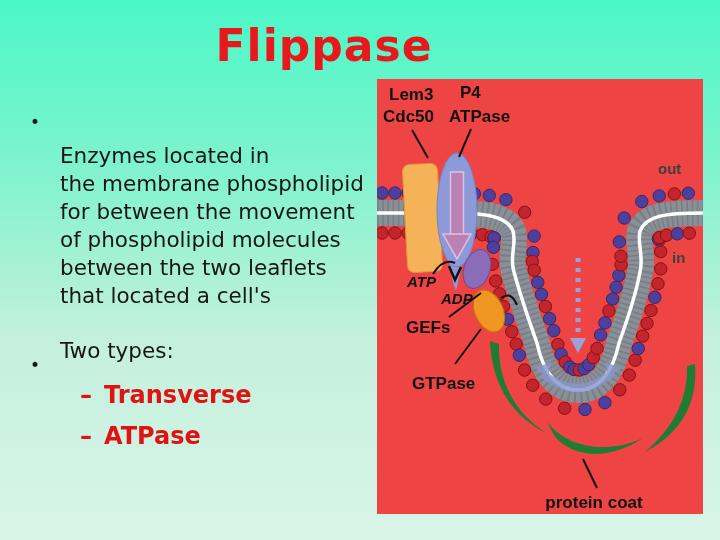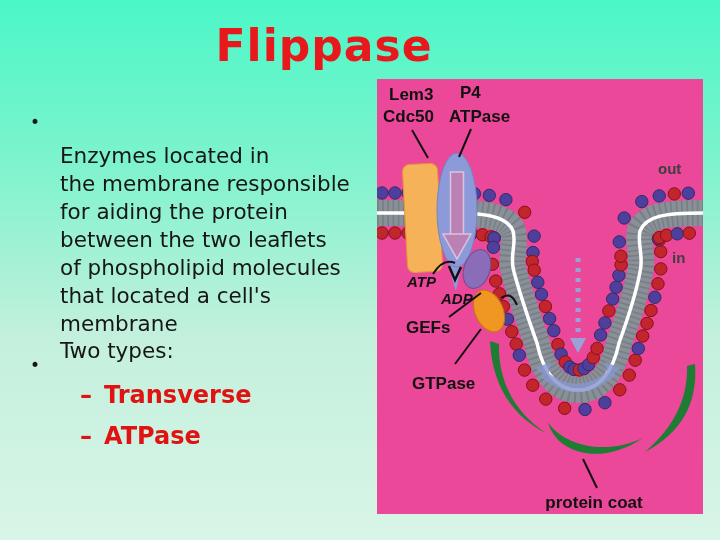--- a/index.html
+++ b/index.html
@@ -8,41 +8,40 @@
        background:linear-gradient(180deg,#4bf7c7 0%,#7df3cd 30%,#c3f0dc 62%,#d9f5e8 100%);}
   .title{position:absolute;left:0;top:20px;width:648px;text-align:center;
          font-size:44px;font-weight:bold;letter-spacing:1px;}
   .body-text{position:absolute;left:60px;top:106px;width:312px;
              font-size:21.5px;line-height:28px;color:#161616;margin-top:36px;}
   .bullet-dot{position:absolute;left:30px;color:#161616;font-size:17px;}
   .b2{position:absolute;left:60px;top:338px;font-size:21.5px;color:#161616;}
   .subs{position:absolute;left:72px;top:381px;font-weight:bold;font-size:24px;}
   .subs .sub-item{margin-bottom:13px;margin-left:8px;}
   .subs .dash{margin-right:12px;}
-  .panel{position:absolute;left:377px;top:79px;width:326px;height:435px;background:#ec4899;}
+  .panel{position:absolute;left:377px;top:79px;width:326px;height:435px;background:#ef4444;}
   svg text{font-family:"Liberation Sans",sans-serif;}
   .dlabel{font-weight:bold;font-size:17px;fill:#111111;}
   .dlabel-small{font-weight:bold;font-size:15px;fill:#3f3f3f;}
   .dlabel-italic{font-weight:bold;font-style:italic;font-size:15px;fill:#111111;}
   .pointer{stroke:#111111;stroke-width:2;fill:none;}
 </style>
 </head>
 <body>
 
 <div class="title" id="title" style="color: rgb(232, 25, 28);">Flippase</div>
 
 <span class="bullet-dot" style="top:112px">•</span>
 <div class="body-text">
     <div>Enzymes located in</div>
-    <div>the membrane responsible</div>
-    <div>for aiding the protein</div>
+    <div>the membrane phospholipid</div>
+    <div>for between the movement</div>
+    <div>of phospholipid molecules</div>
     <div>between the two leaflets</div>
-    <div>of phospholipid molecules</div>
     <div>that located a cell's</div>
-    <div>membrane</div>
   </div>
 
 <span class="bullet-dot" style="top:355px">•</span>
 <div class="b2">Two types:</div>
 
 <div class="subs" id="subs" style="color: rgb(224, 19, 19);">
   <div class="sub-item">
     <span class="dash">–</span><span>Transverse</span>
   </div>
   <div class="sub-item">

